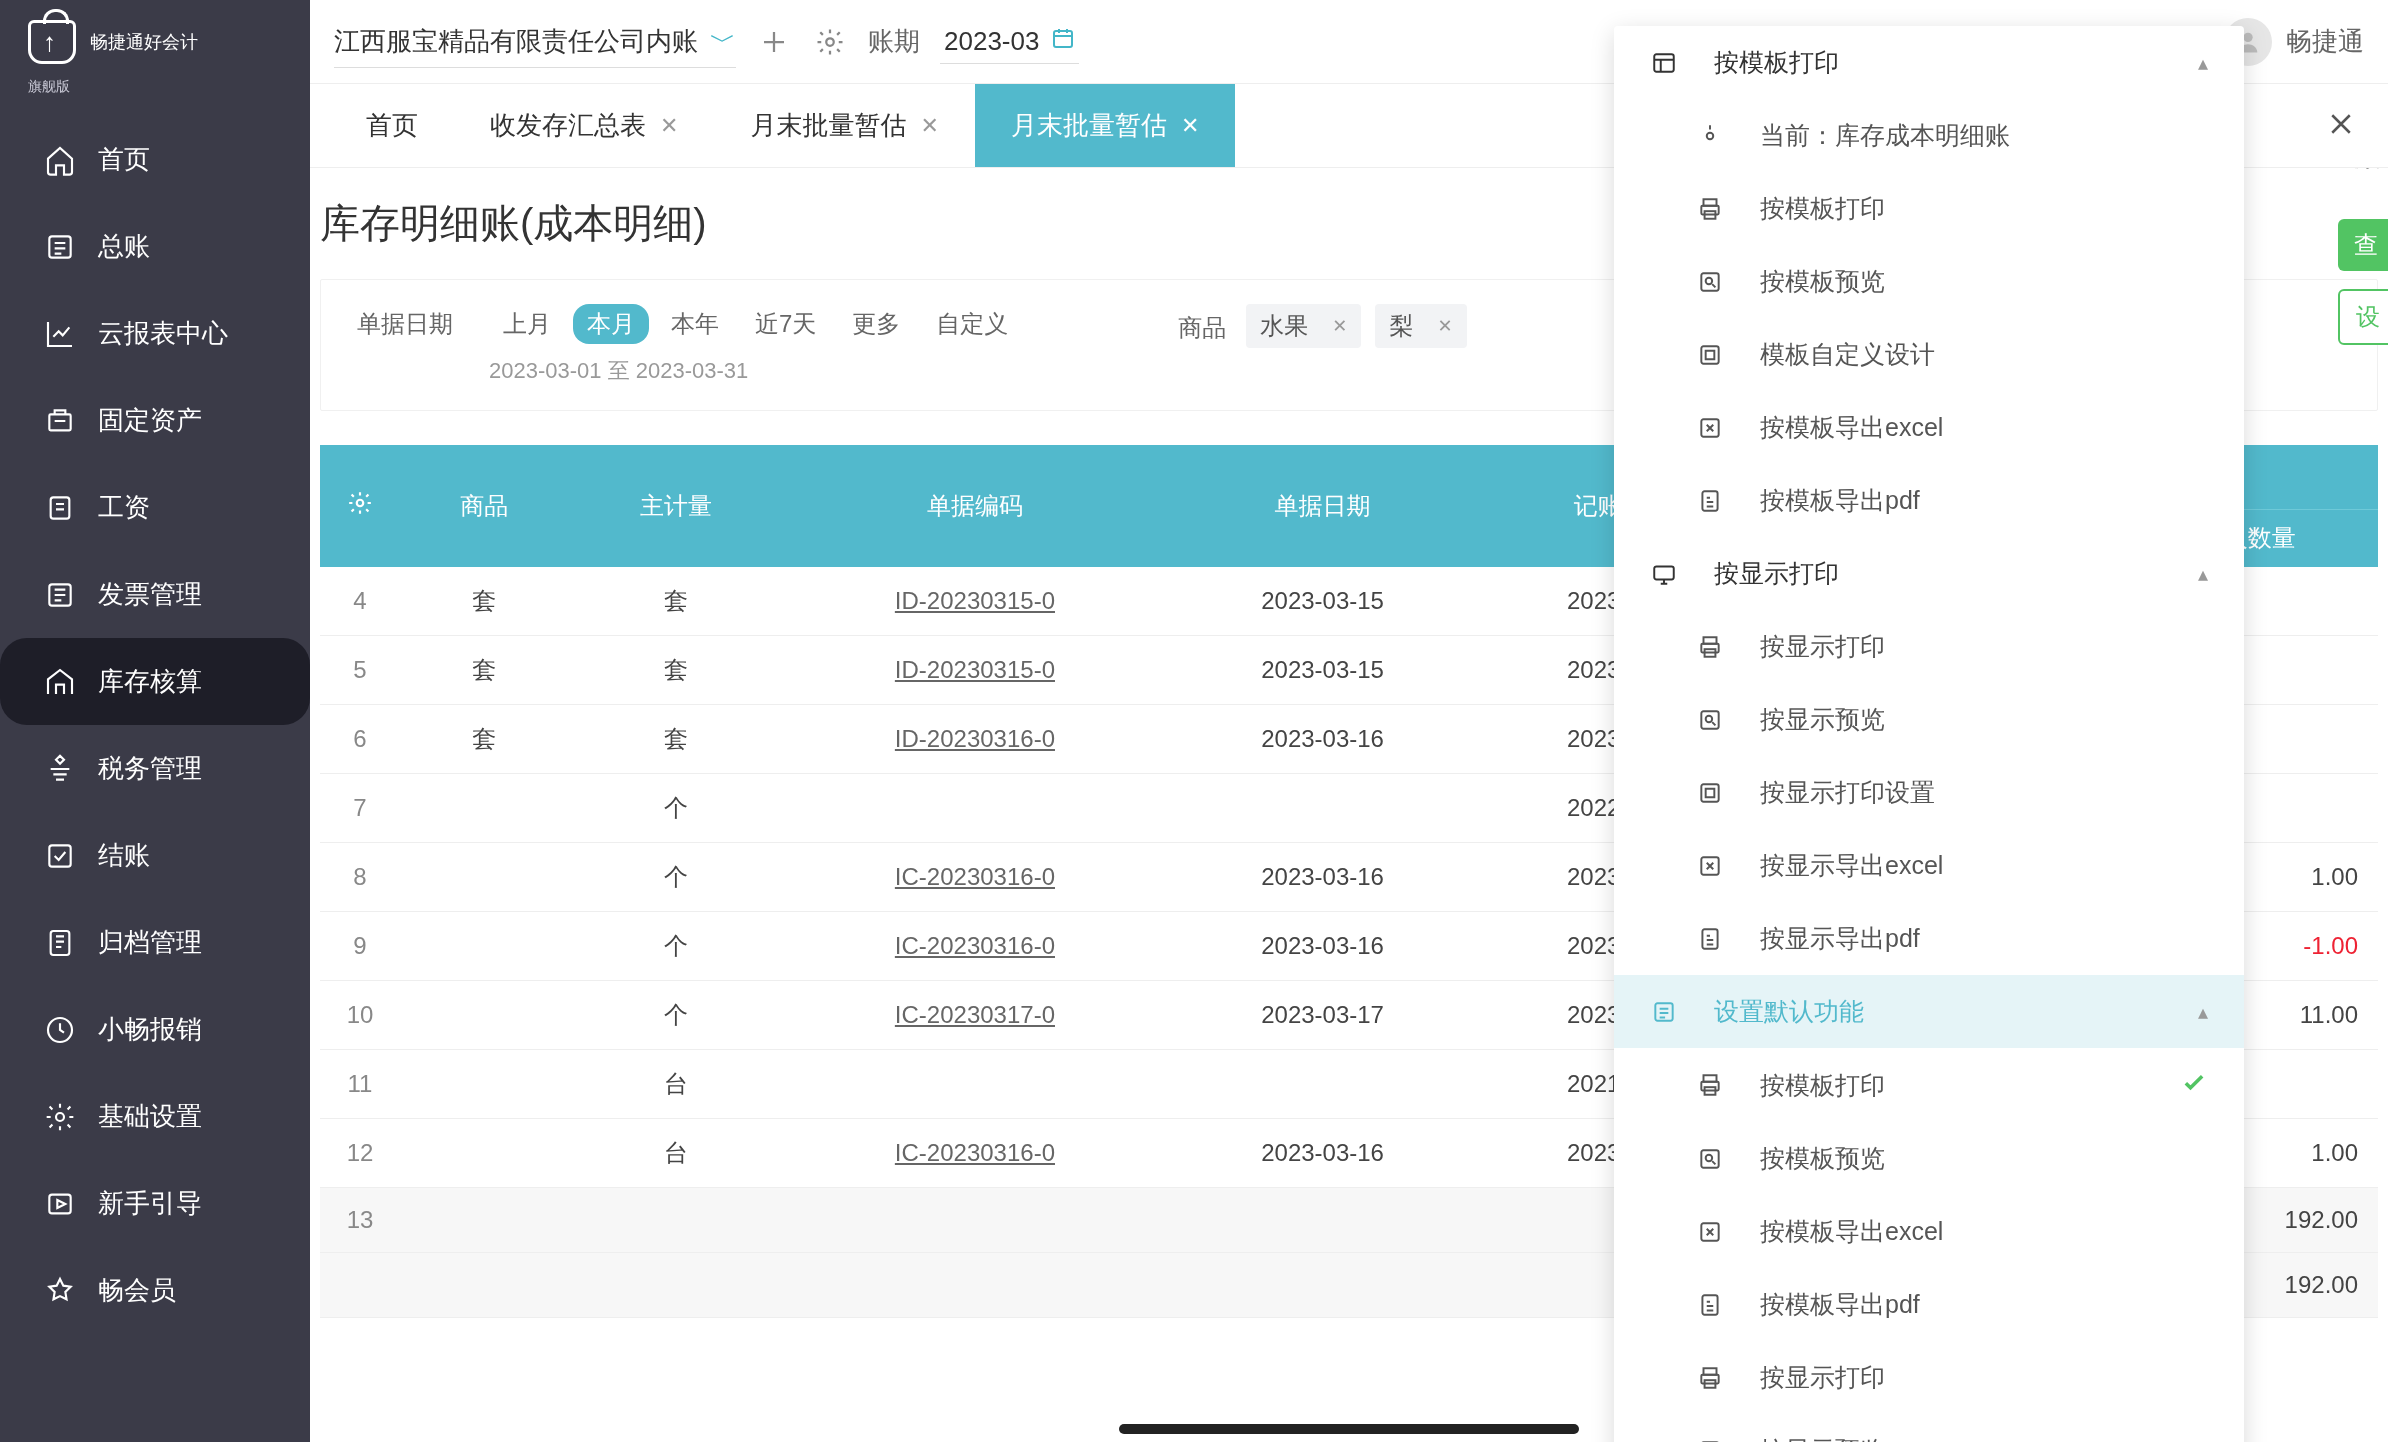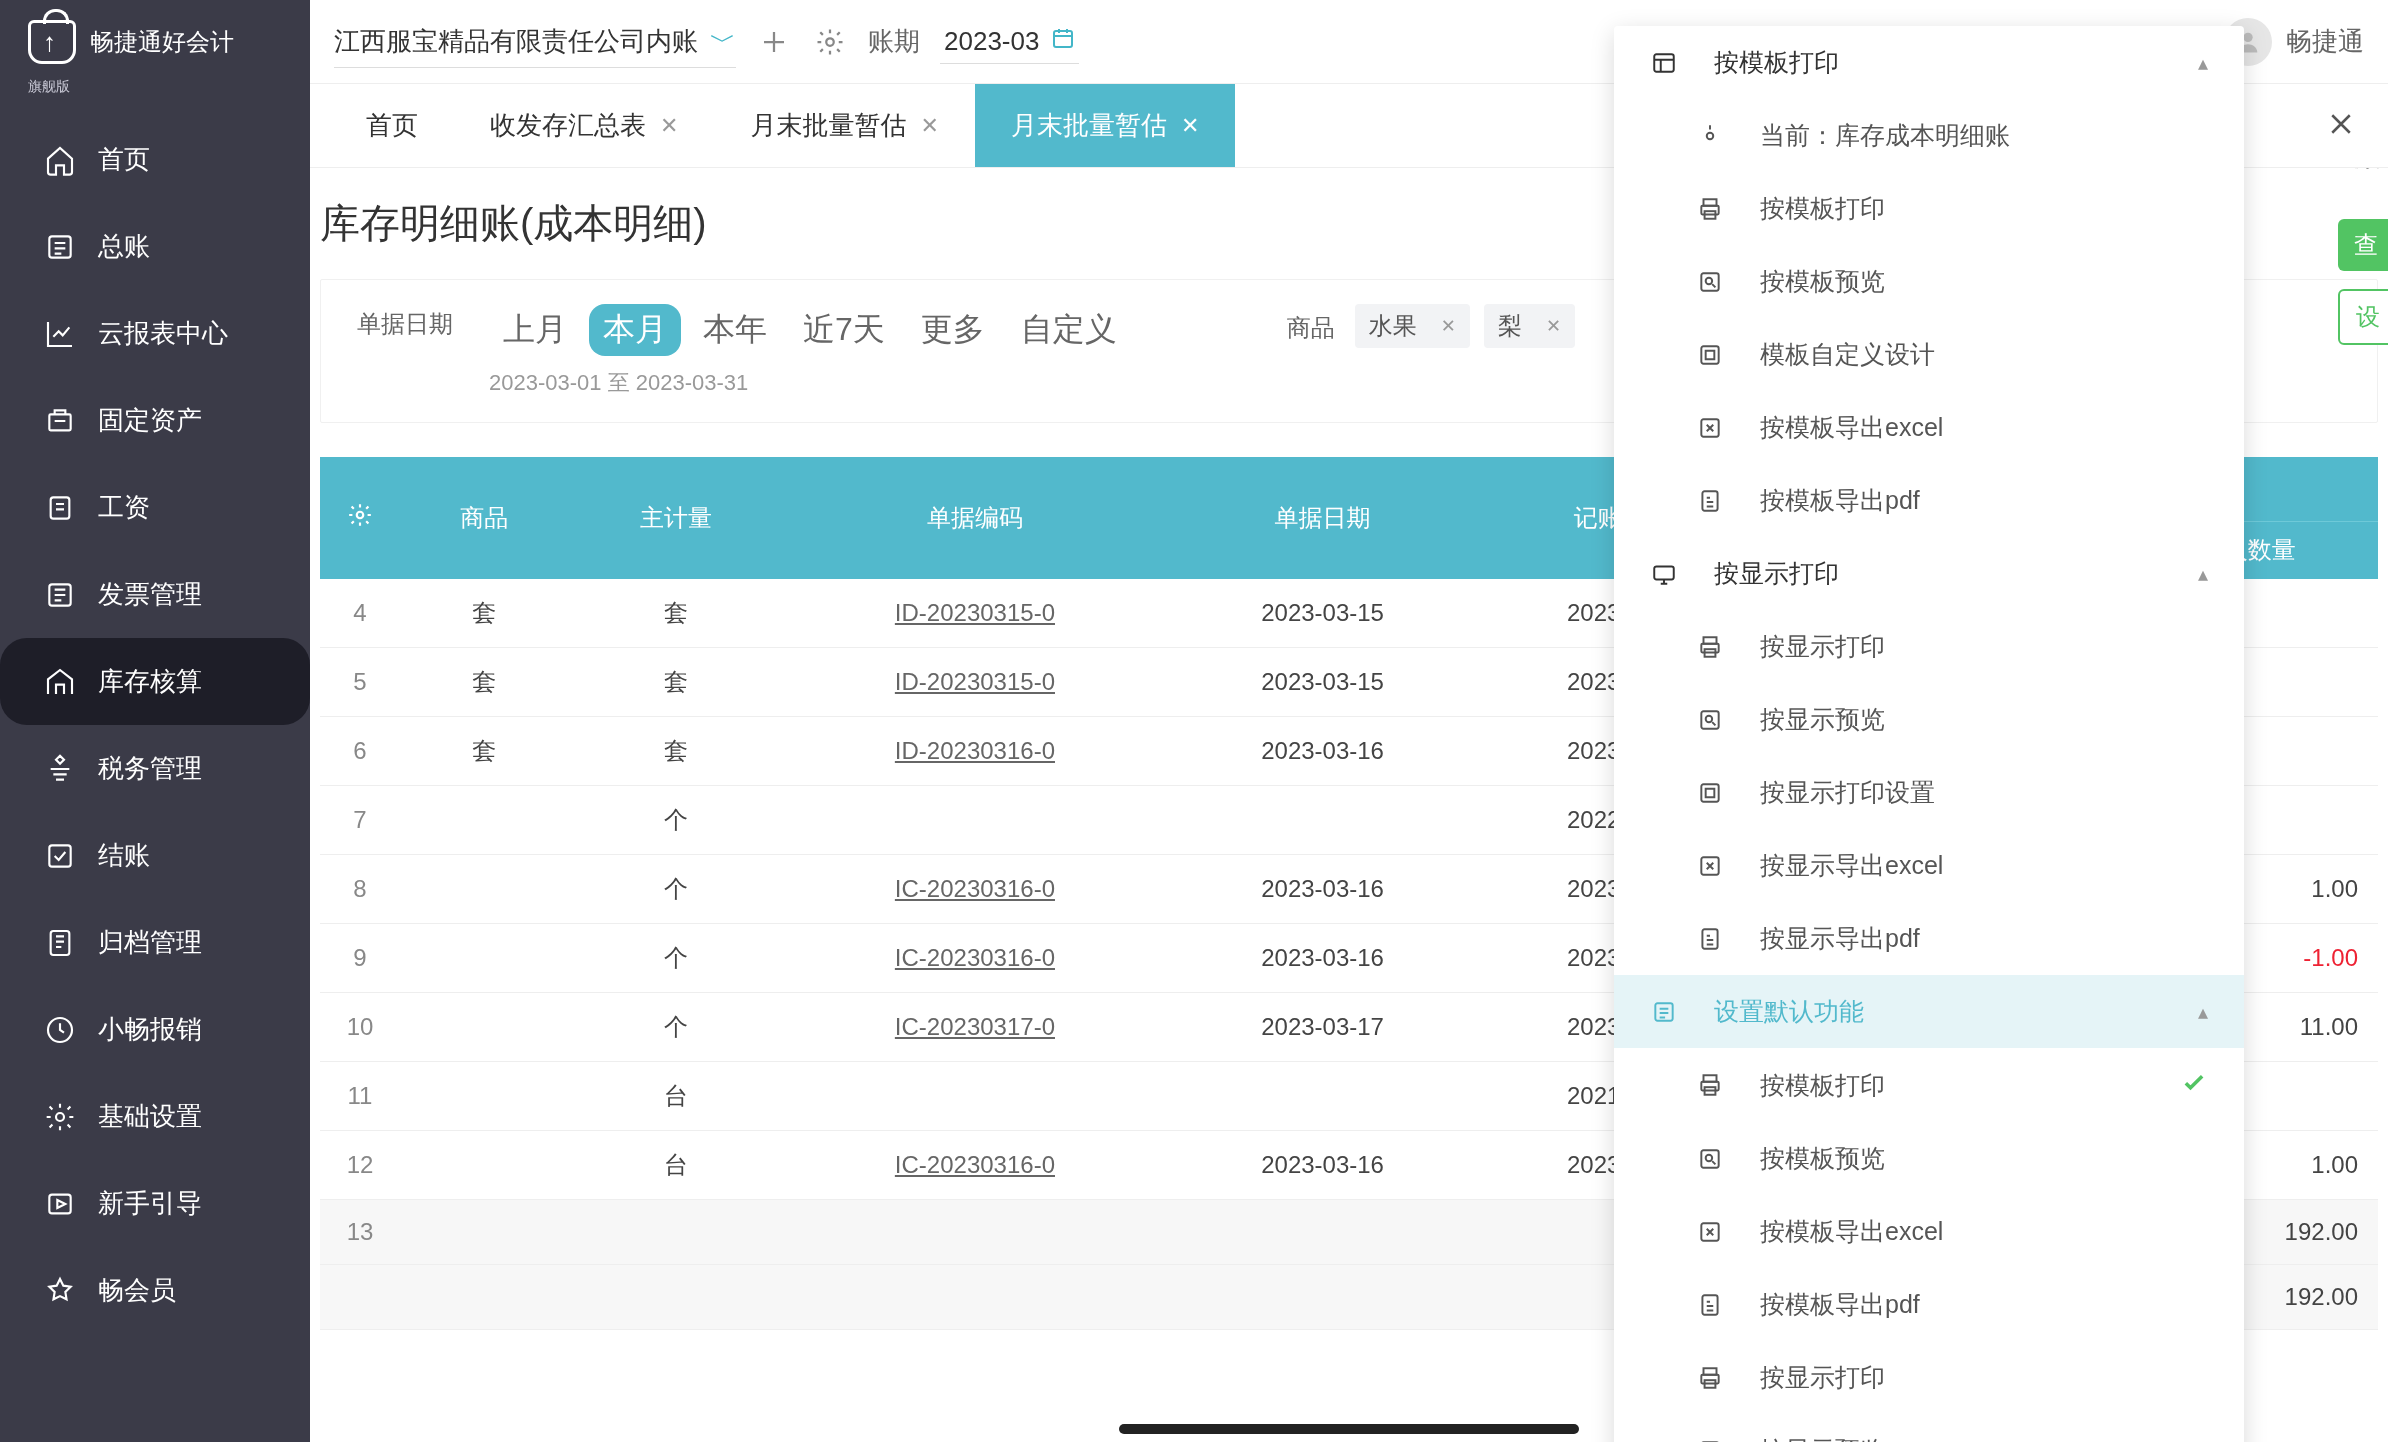--- a/index.html
+++ b/index.html
@@ -5,21 +5,21 @@
 * { margin: 0; padding: 0; box-sizing: border-box; font-family: -apple-system, "PingFang SC", "Microsoft YaHei", sans-serif; }
 body { background: #fff; overflow: hidden; width: 2388px; height: 1442px; transform-origin: top left; }
 
 .app { display: flex; height: 1442px; }
 
 .sidebar { width: 310px; background: #3b3b48; color: #fff; flex-shrink: 0; display: flex; flex-direction: column; }
 .logo { padding: 20px 28px 14px; display: flex; align-items: center; gap: 14px; }
 .logo-icon { width: 48px; height: 44px; border: 3px solid #fff; border-radius: 6px 6px 14px 14px; position: relative; }
 .logo-icon::before { content: ""; position: absolute; top: -14px; left: 12px; width: 20px; height: 12px; border: 3px solid #fff; border-bottom: none; border-radius: 12px 12px 0 0; }
 .logo-icon::after { content: "↑"; position: absolute; top: 4px; left: 12px; font-size: 26px; }
-.logo-text { font-size: 24px; font-weight: 500; }
+.logo-text { font-size: 18px; font-weight: 500; }
 .edition { padding: 0 28px 20px; font-size: 14px; color: #c9c9d6; }
 .nav-item { display: flex; align-items: center; gap: 22px; padding: 26px 44px; font-size: 26px; cursor: pointer; }
 .nav-item.active { background: #1e1e28; border-radius: 27px; }
 .nav-item .nav-icon { width: 32px; height: 32px; flex-shrink: 0; display: flex; align-items: center; justify-content: center; }
 .nav-icon svg { width: 32px; height: 32px; stroke: #fff; fill: none; stroke-width: 1.6; }
 .pin-footer { margin-top: auto; padding: 24px 36px 36px; display: flex; align-items: center; gap: 10px; font-size: 26px; color: #d5d5de; cursor: pointer; }
 
 .main { flex: 1; display: flex; flex-direction: column; overflow: hidden; position: relative; }
 
 .topbar { height: 84px; display: flex; align-items: center; padding: 16px 24px; gap: 20px; border-bottom: 1px solid #eee; }
@@ -42,21 +42,21 @@
 .tab.active .x { color: #fff; }
 .tabs .tab-close-side { margin-left: auto; align-self: center; padding: 0 12px; }
 
 .page-title { padding: 28px 10px 28px 0; font-size: 40px; color: #333; }
 .content { padding: 0 10px 0 0; position: relative; }
 
 .filters { display: flex; align-items: flex-start; gap: 36px; padding: 24px 36px; border: 1px solid #f0f0f0; border-radius: 2px; margin-bottom: 34px; }
 .filter-label { font-size: 24px; color: #666; padding-top: 4px; }
 .date-pills { display: flex; flex-direction: column; gap: 12px; }
 .pill-row { display: flex; align-items: center; gap: 8px; }
-.pill { padding: 4px 14px; border-radius: 16px; font-size: 32px; color: #666; cursor: pointer; }
+.pill { padding: 4px 14px; border-radius: 16px; font-size: 24px; color: #666; cursor: pointer; }
 .pill.active { background: #52b9cc; color: #fff; }
 .date-range { font-size: 22px; color: #999; }
 .goods-filter { display: flex; align-items: center; gap: 20px; margin-left: 120px; }
 .goods-chip { background: #f2f3f5; border-radius: 4px; padding: 6px 14px; display: flex; align-items: center; gap: 24px; font-size: 24px; color: #555; }
 .goods-chip .x { color: #999; font-size: 18px; cursor: pointer; }
 
 .side-actions { position: absolute; right: -10px; top: -140px; display: flex; align-items: center; gap: 34px; font-size: 26px; color: #555; }
 .side-actions .act { display: flex; align-items: center; gap: 10px; cursor: pointer; }
 .side-actions svg { width: 26px; height: 26px; stroke: currentColor; fill: none; stroke-width: 2; }
 

